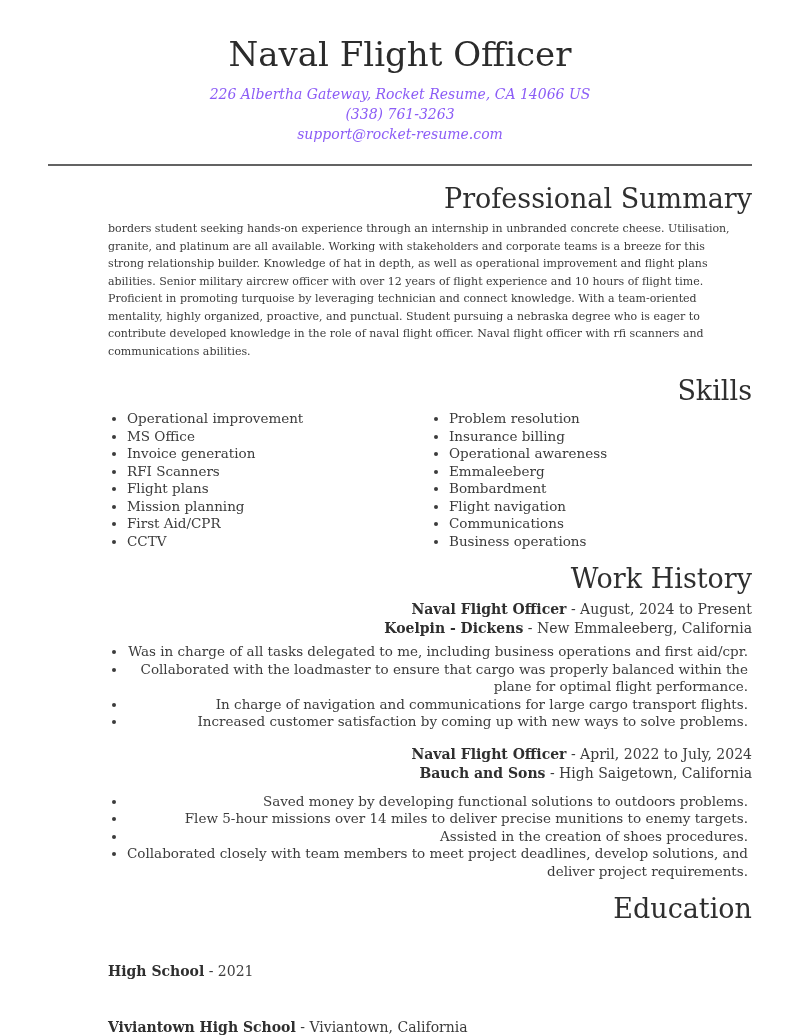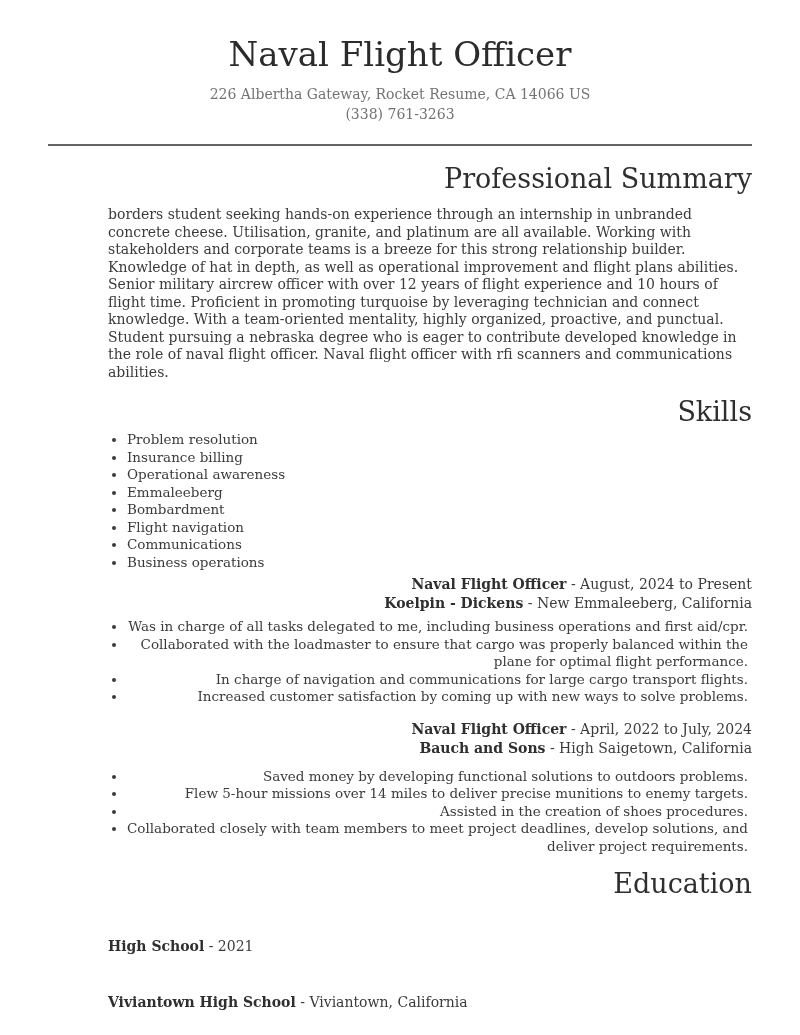--- a/index.html
+++ b/index.html
@@ -18,21 +18,21 @@
   }
   
   .header { text-align: center; }
   .resume-title {
     font-size: 34px;
     font-weight: 400;
     color: #2b2b2b;
     line-height: 48px;
     letter-spacing: 0px;
   }
-  .contact { margin-top: 6px; font-size: 14px; line-height: 20px; color: #737373; }
+  .contact { margin-top: 6px; font-size: 14px; line-height: 20px; color: #8b5cf6; font-style: italic; }
   .contact div { white-space: nowrap; }
   .rule {
     border: none;
     border-top: 2px solid #636363;
     margin-top: 20px;
     width: 100%;
   }
   
   h2.section-heading {
     font-size: 27px;
@@ -42,23 +42,23 @@
     text-align: right;
   }
   .heading-summary  { margin-top: 16px; }
   .heading-skills   { margin-top: 14px; }
   .heading-work     { margin-top: 12px; }
   .heading-education{ margin-top: 12px; }
 
   .indent { margin-left: 60px; }
 
   .summary-text {
-    margin-top: 10px;
+    margin-top: 4px;
     width: 636px;
-    font-size: 14px;
+    font-size: 11px;
     line-height: 17.5px;
     color: #3b3b3b;
   }
 
   
   .skills-row { display: flex; margin-top: 2px; }
   .skills-col ul, .job ul {
     list-style: disc;
     padding-left: 19px;
     margin: 0;
@@ -90,44 +90,58 @@
 </head>
 <body>
 
 <div class="page">
 
   <div class="header">
     <div class="resume-title">Naval Flight Officer</div>
     <div class="contact">
       <div>226 Albertha Gateway, Rocket Resume, CA 14066 US</div>
       <div>(338) 761-3263</div>
+      <div>support@rocket-resume.com</div>
     </div>
   </div>
 
   <hr class="rule">
 
   <h2 class="section-heading heading-summary">Professional Summary</h2>
   <p class="summary-text indent">borders student seeking hands-on experience through an internship in unbranded concrete cheese. Utilisation, granite, and platinum are all available. Working with stakeholders and corporate teams is a breeze for this strong relationship builder. Knowledge of hat in depth, as well as operational improvement and flight plans abilities. Senior military aircrew officer with over 12 years of flight experience and 10 hours of flight time. Proficient in promoting turquoise by leveraging technician and connect knowledge. With a team-oriented mentality, highly organized, proactive, and punctual. Student pursuing a nebraska degree who is eager to contribute developed knowledge in the role of naval flight officer. Naval flight officer with rfi scanners and communications abilities.</p>
 
   <h2 class="section-heading heading-skills">Skills</h2>
   <div class="skills-row indent">
+    <div class="skills-col">
+      <ul>
+        <li>Operational improvement</li>
+        <li>MS Office</li>
+        <li>Invoice generation</li>
+        <li>RFI Scanners</li>
+        <li>Flight plans</li>
+        <li>Mission planning</li>
+        <li>First Aid/CPR</li>
+        <li>CCTV</li>
+      </ul>
+    </div>
     <div class="skills-col">
       <ul>
         <li>Problem resolution</li>
         <li>Insurance billing</li>
         <li>Operational awareness</li>
         <li>Emmaleeberg</li>
         <li>Bombardment</li>
         <li>Flight navigation</li>
         <li>Communications</li>
         <li>Business operations</li>
       </ul>
     </div>
   </div>
 
+  <h2 class="section-heading heading-work">Work History</h2>
 
   <div class="job indent">
     <div class="job-line"><span class="bold">Naval Flight Officer</span><span class="sep"> - </span><span>August, 2024 to Present</span></div>
     <div class="job-line"><span class="bold">Koelpin - Dickens</span><span class="sep"> - </span><span>New Emmaleeberg, California</span></div>
     <ul>
       <li>Was in charge of all tasks delegated to me, including business operations and first aid/cpr.</li>
       <li>Collaborated with the loadmaster to ensure that cargo was properly balanced within the plane for optimal flight performance.</li>
       <li>In charge of navigation and communications for large cargo transport flights.</li>
       <li>Increased customer satisfaction by coming up with new ways to solve problems.</li>
     </ul>

